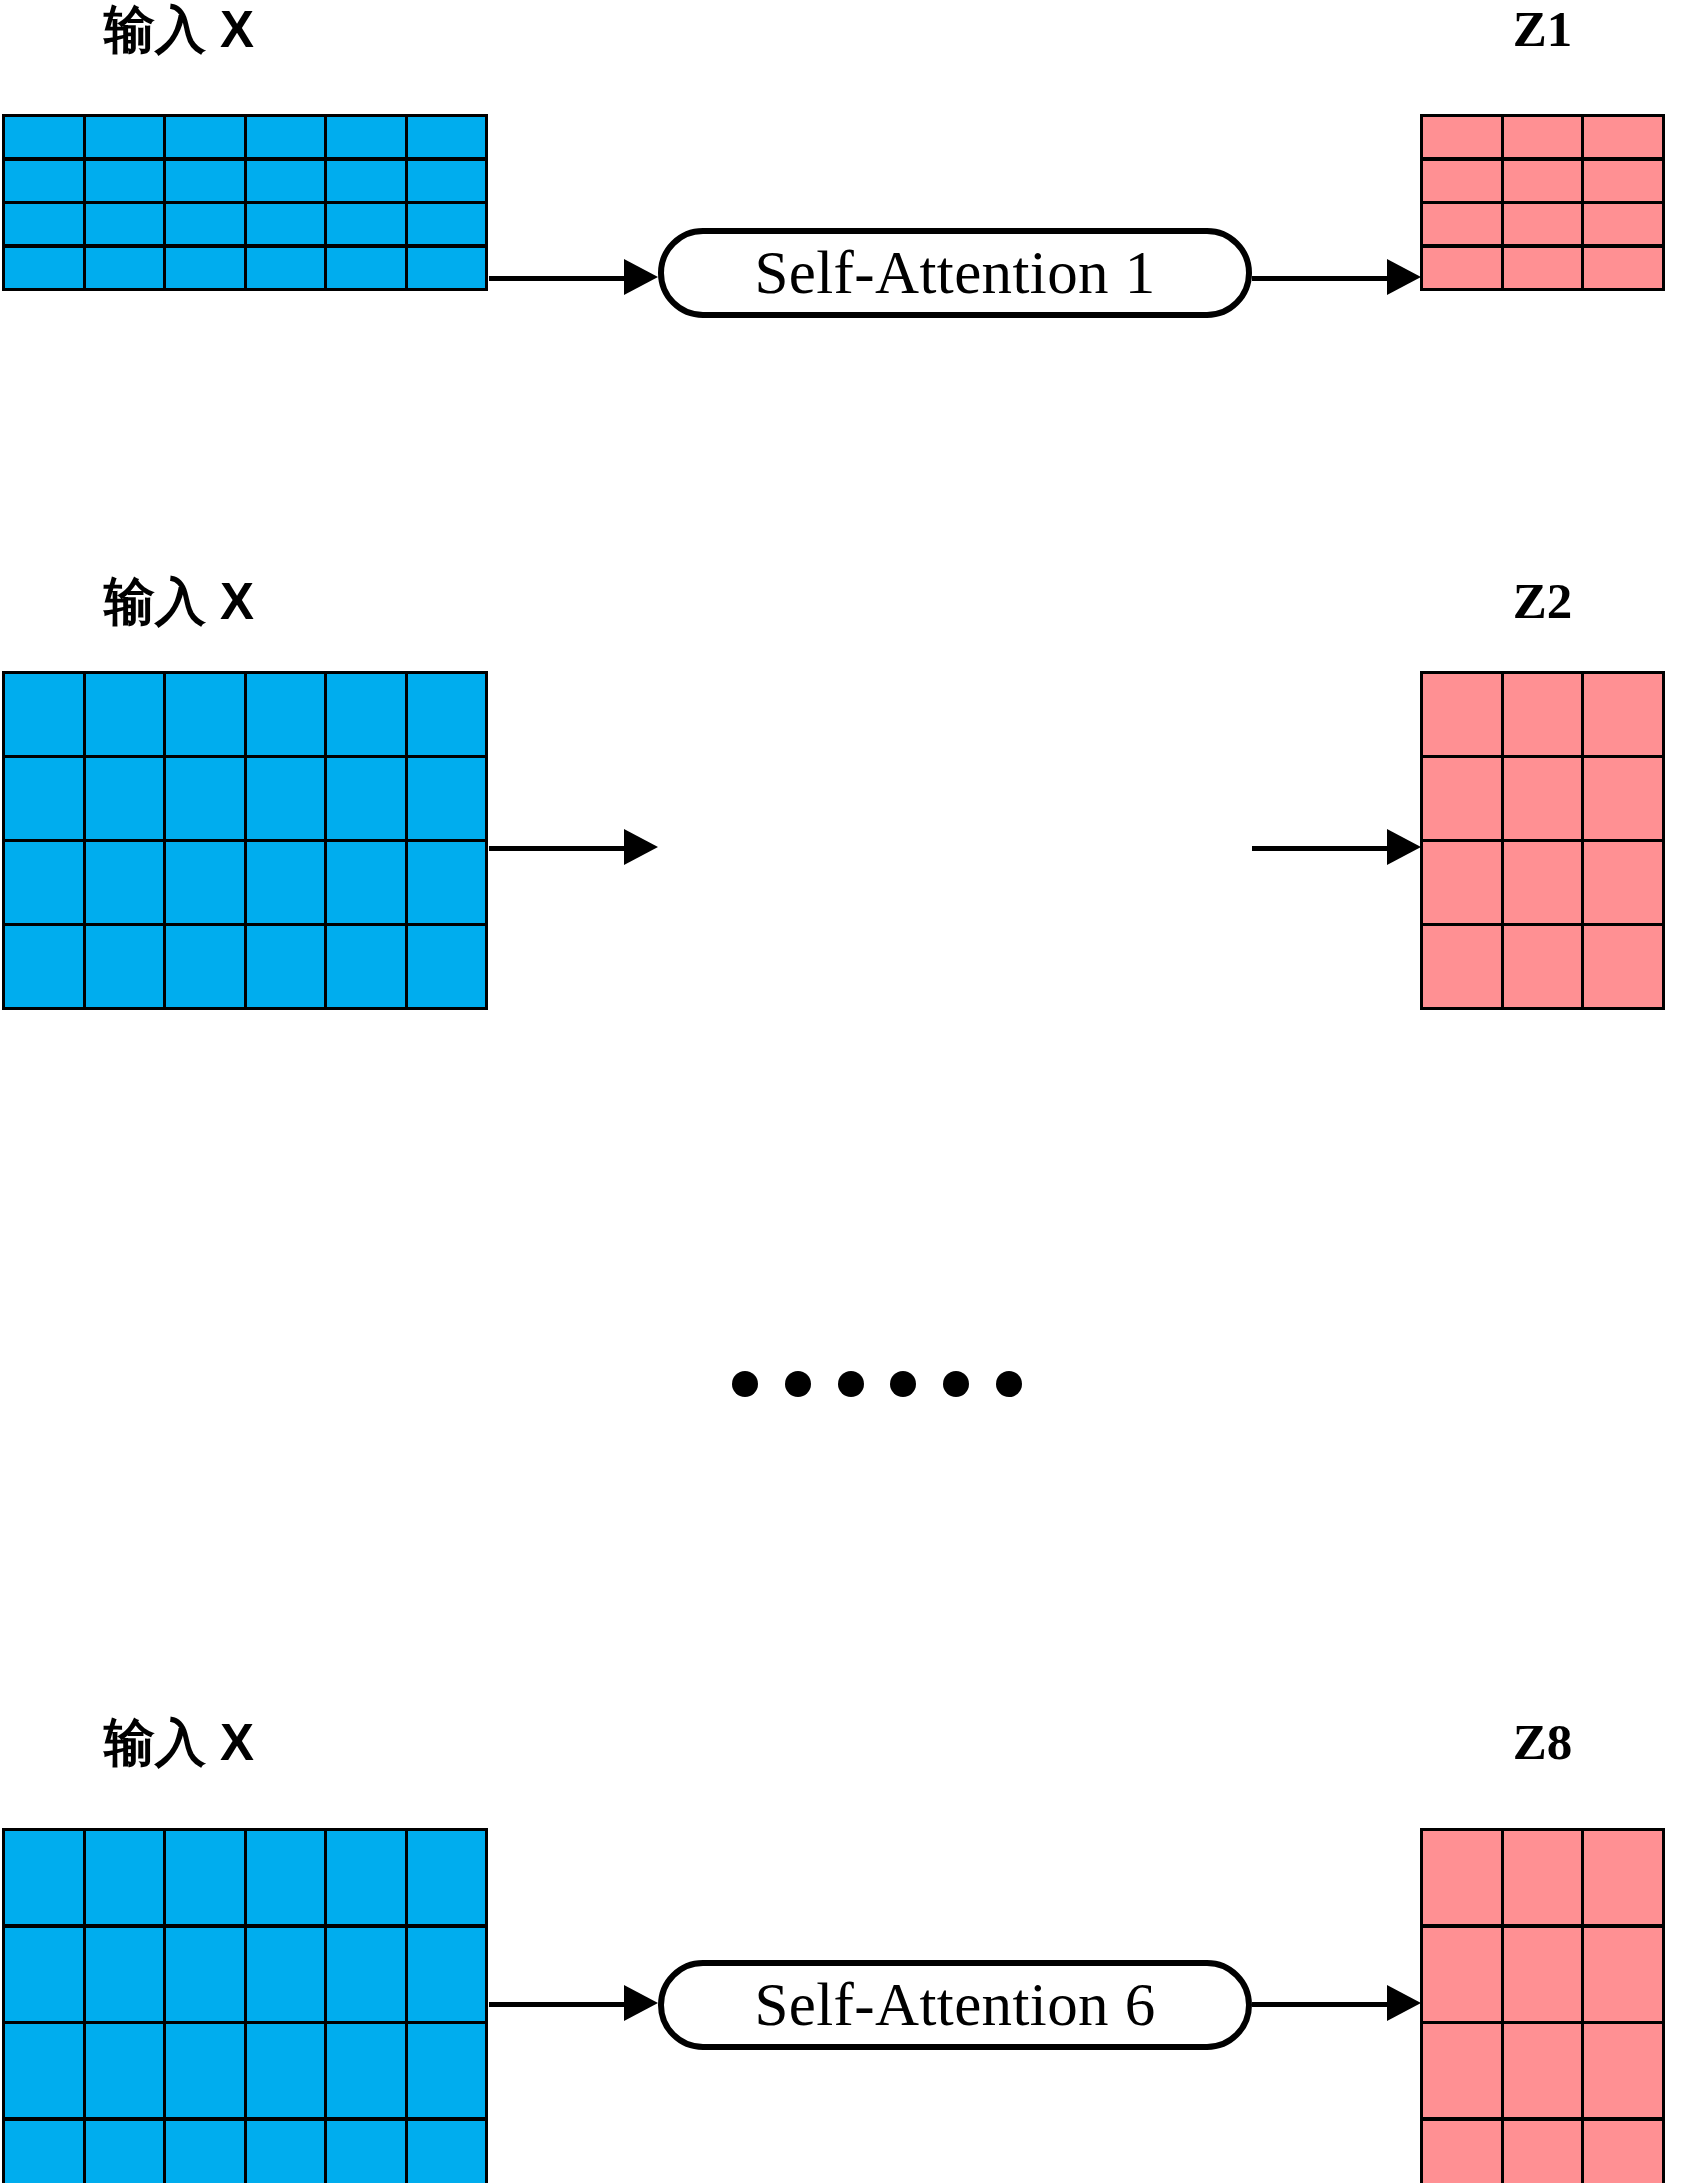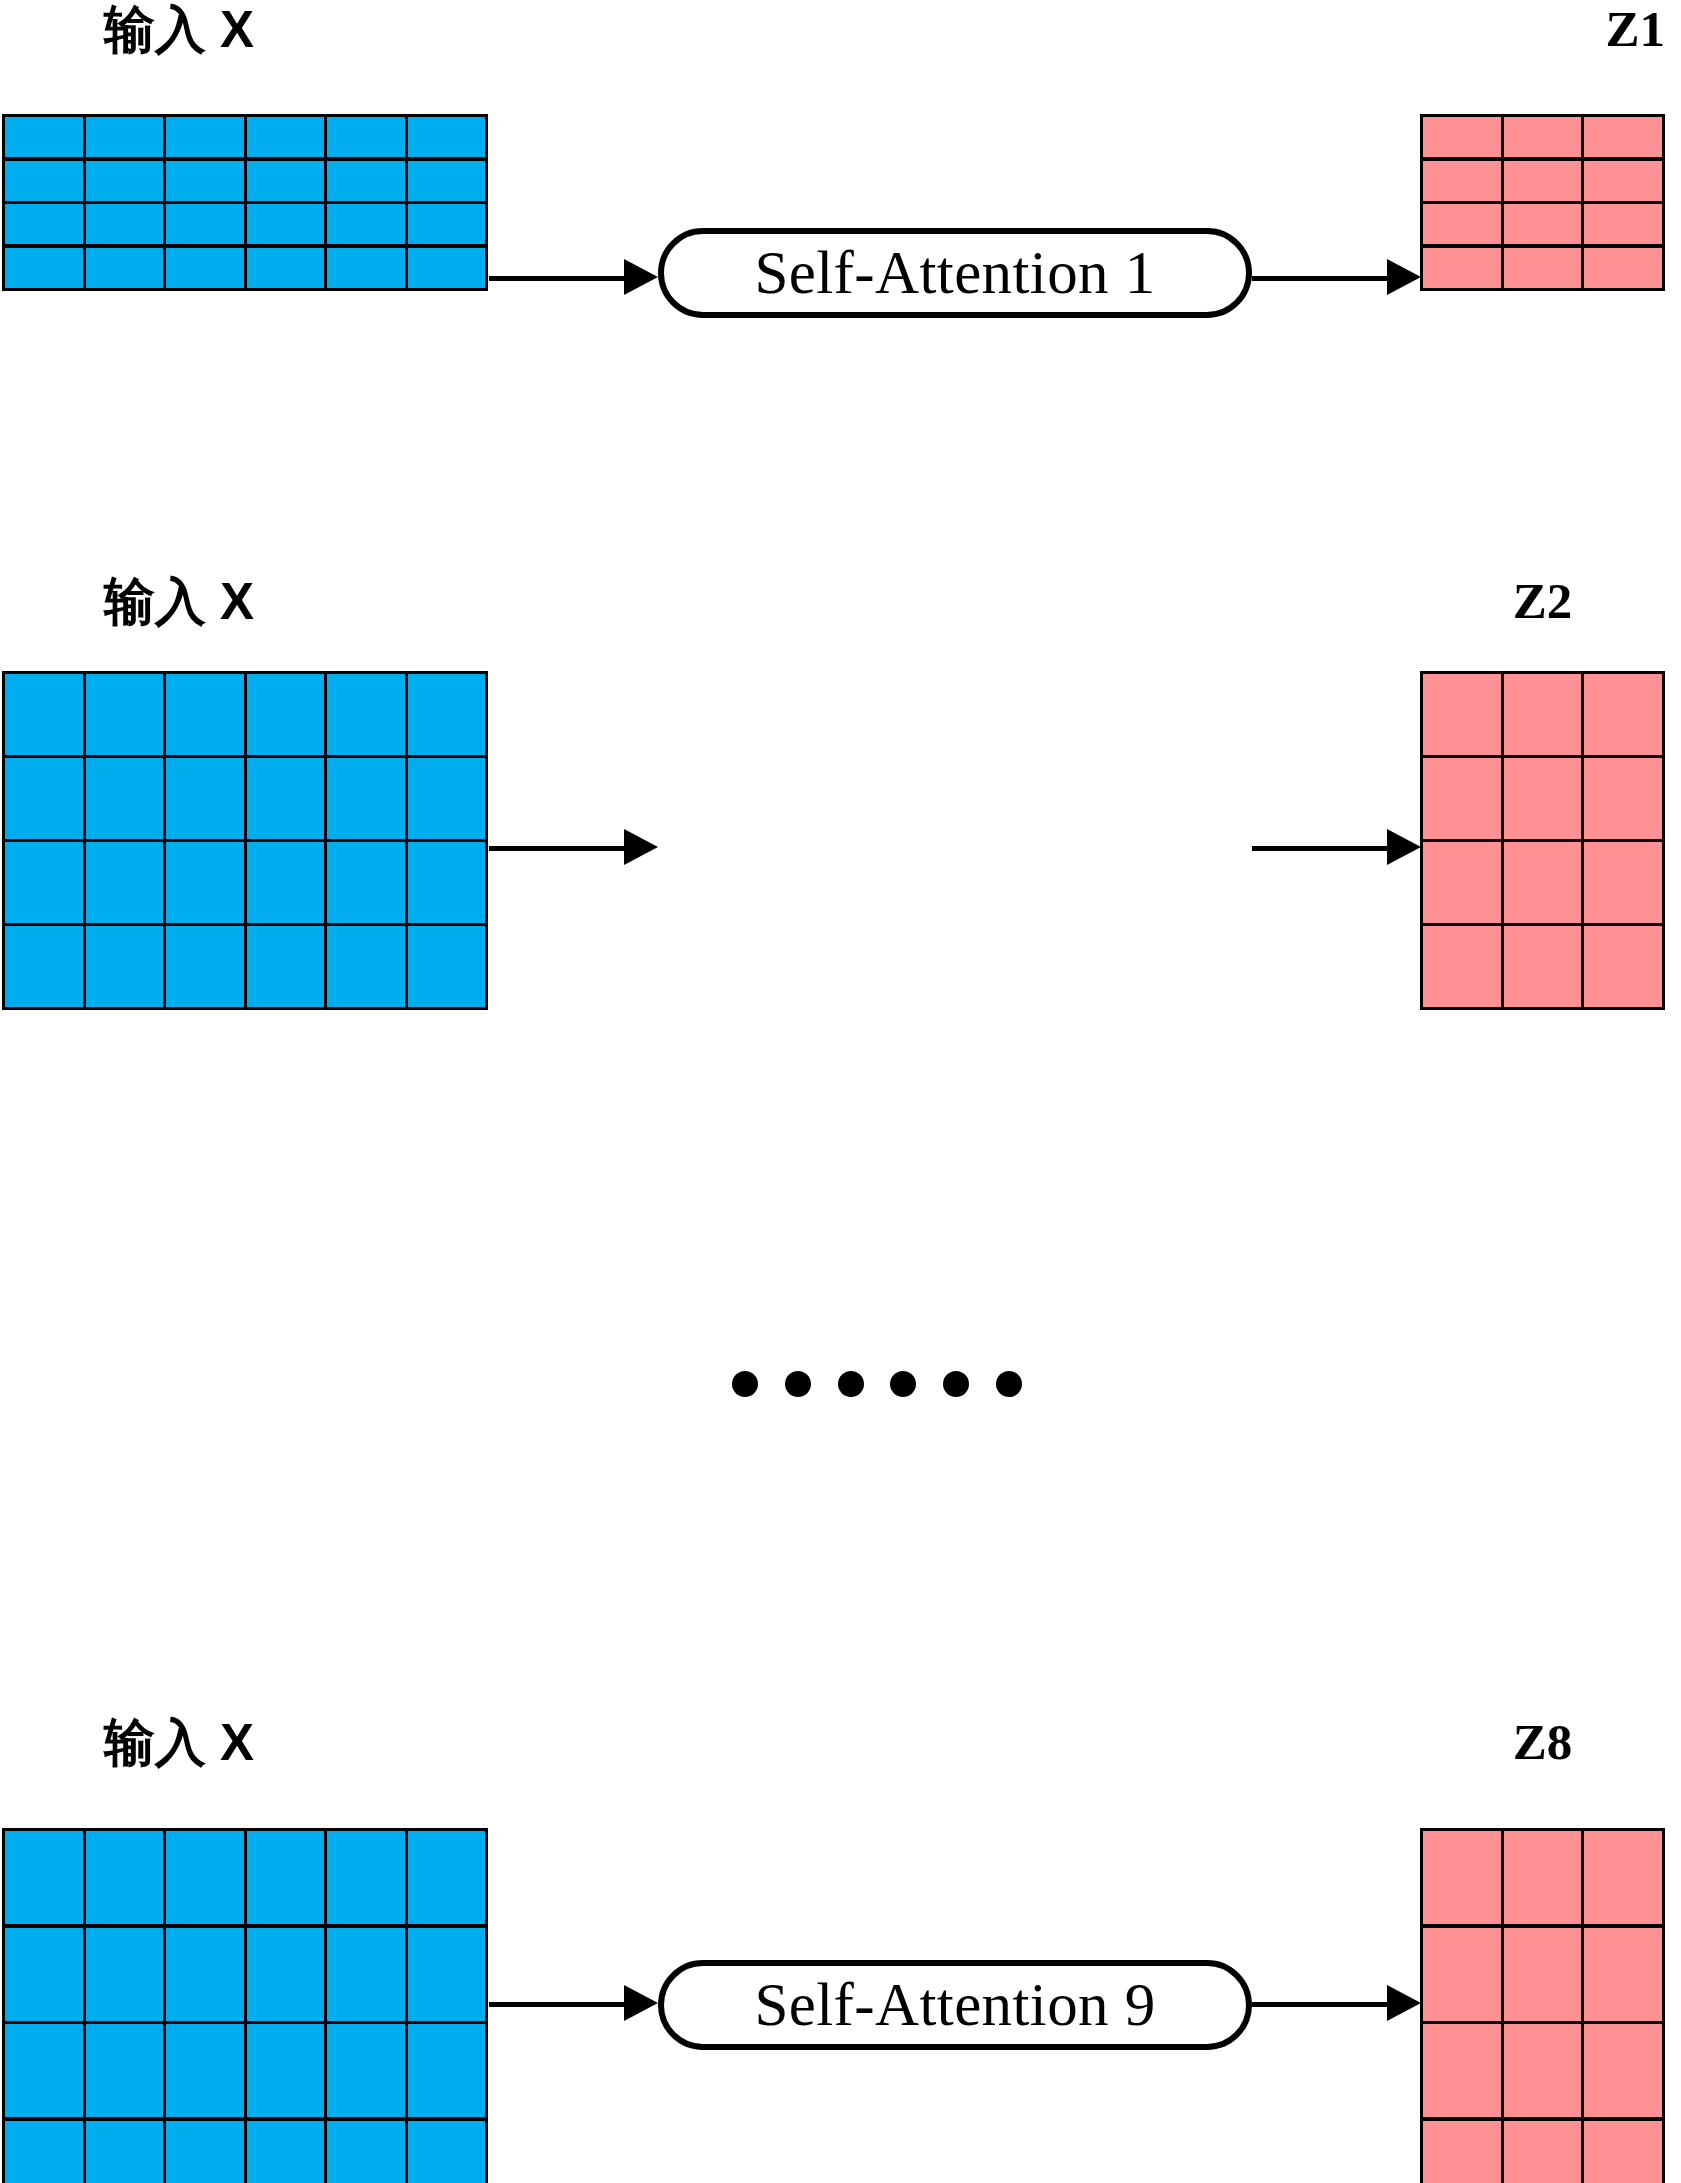--- a/index.html
+++ b/index.html
@@ -148,21 +148,21 @@
 
   <div class="pill" style="left:658px; top:228px; width:594px; height:90px;">
     <span class="pill-label">Self-Attention 1</span>
   </div>
 
   <div class="arrow" style="left:1252px; top:278px; width:169px;">
     <div class="shaft" style="width:137px;"></div>
     <div class="head" style="left:135px;"></div>
   </div>
 
-  <div class="label z" style="left:1420px; top:3.9px; width:245px;text-align:right;">Z1</div>
+  <div class="label z" style="left:1420px; top:3.9px; width:245px;">Z1</div>
 
   <div class="matrix pink" style="left:1420px; top:114px; width:245px; height:177px;
               grid-template-columns:repeat(3,1fr); grid-template-rows:repeat(4,1fr);">
     <div class="cell"></div>
     <div class="cell"></div>
     <div class="cell"></div>
     <div class="cell"></div>
     <div class="cell"></div>
     <div class="cell"></div>
     <div class="cell"></div>
@@ -270,21 +270,21 @@
     <div class="cell"></div>
     <div class="cell"></div>
   </div>
 
   <div class="arrow" style="left:489px; top:2004px; width:169px;">
     <div class="shaft" style="width:137px;"></div>
     <div class="head" style="left:135px;"></div>
   </div>
 
   <div class="pill" style="left:658px; top:1960px; width:594px; height:90px;">
-    <span class="pill-label">Self-Attention 9</span>
+    <span class="pill-label">Self-Attention 6</span>
   </div>
 
   <div class="arrow" style="left:1252px; top:2004px; width:169px;">
     <div class="shaft" style="width:137px;"></div>
     <div class="head" style="left:135px;"></div>
   </div>
 
   <div class="label z" style="left:1420px; top:1717px; width:245px;">Z8</div>
 
   <div class="matrix pink" style="left:1420px; top:1828px; width:245px; height:389px;

